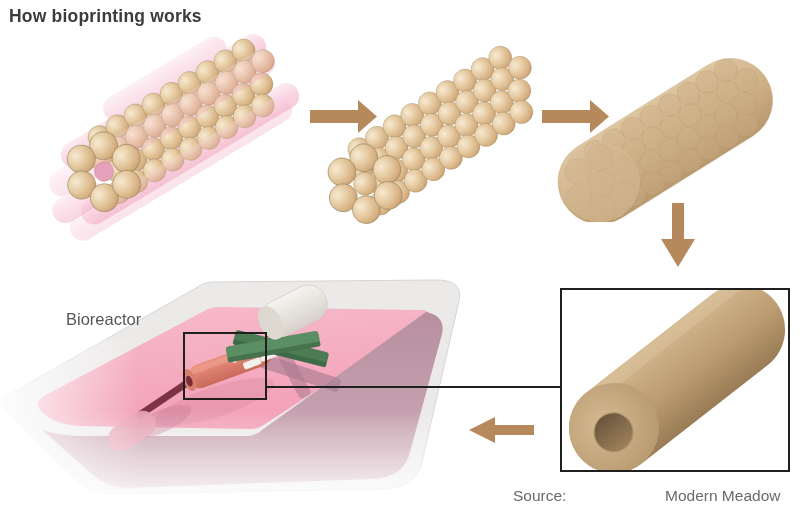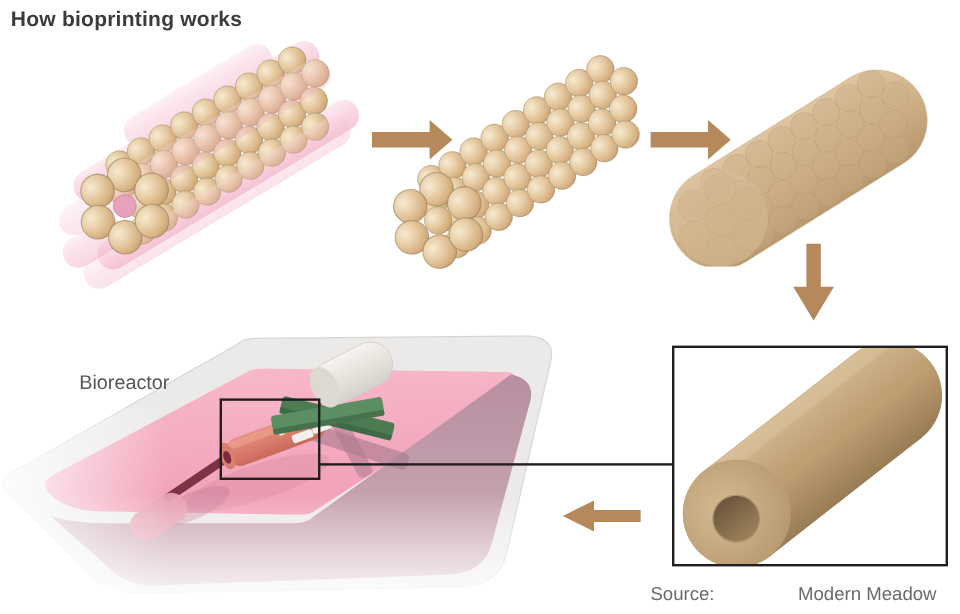--- a/index.html
+++ b/index.html
@@ -2,21 +2,21 @@
 <html style="--title-text: #3b3b3b; --label-text: #565656; --caption-text: #6a6a6a; --arrow: #b5895b; --outline: #1f1f1f; --sphere-tan: #e2c69e; --bioink-pink: #f5bcd0; --liquid-pink: #f3a4ba; --wall-mauve: #ba92a0; --tray-gray: #eceae9; --clamp-green: #55875e; --tube-salmon: #dd8070; --rod-red: #7c3343; --tissue-tan: #bd9d72;"><head>
 <meta charset="utf-8">
 <style>
   html,body{margin:0;padding:0;background:#fff;}
   #canvas{position:relative;width:800px;height:512px;background:#fff;overflow:hidden;
           font-family:"Liberation Sans", sans-serif;}
   .abs{position:absolute;}
   .title{left:9px;top:6px;font-size:17.5px;font-weight:bold;color:var(--title-text,#3b3b3b);letter-spacing:.2px;}
   .bio-label{left:66px;top:290px;font-size:16.5px;color:var(--label-text,#565656);margin-top:20px;}
   .src{font-size:15.5px;color:var(--caption-text,#6a6a6a);}
-  .src-label{left:542px;top:487px;}
+  .src-label{left:513px;top:487px;}
   .src-value{left:665px;top:487px;}
   .arr{fill:var(--arrow,#b5895b);}
   .callout{left:183px;top:332px;width:84px;height:68px;border:2px solid var(--outline,#1f1f1f);box-sizing:border-box;background:transparent;}
   .connector{left:265px;top:386px;width:297px;height:2px;background:var(--outline,#1f1f1f);}
   .detail-box{left:560px;top:288px;width:230px;height:184px;border:2px solid var(--outline,#2b2b2b);box-sizing:border-box;background:#fff;}
   svg{display:block;}
 </style>
 </head>
 <body>
 

